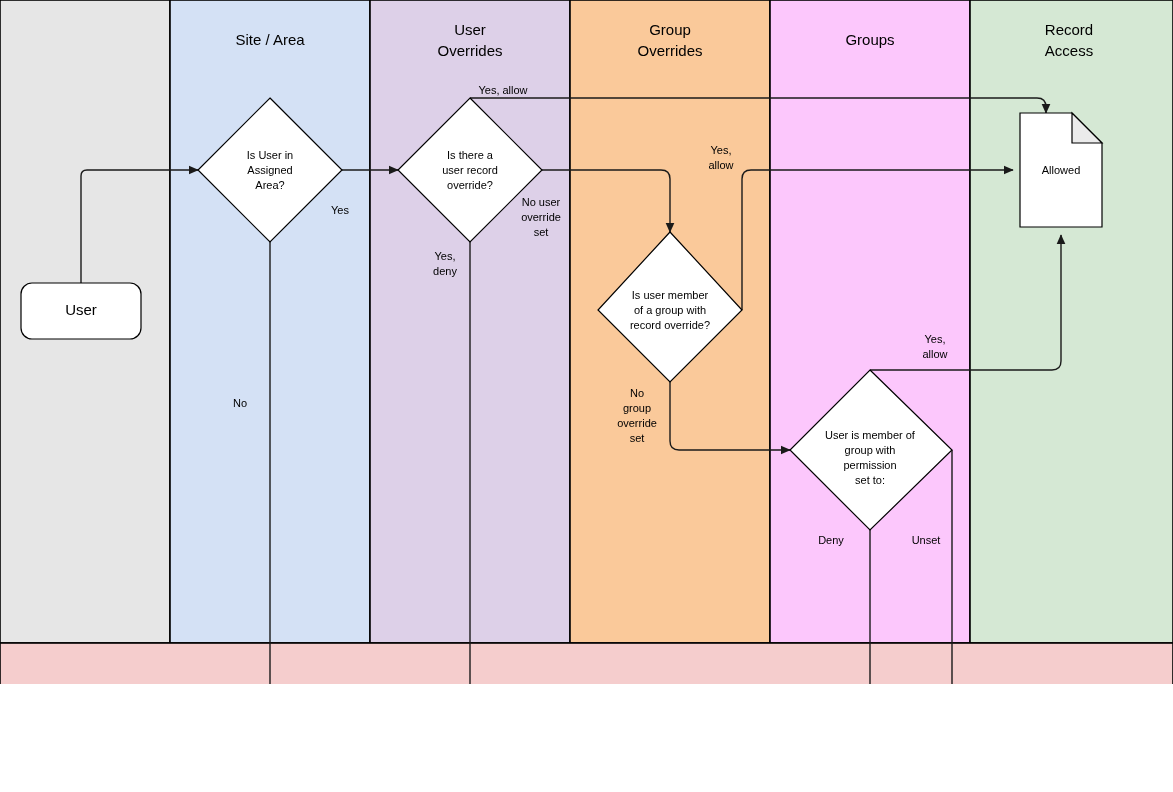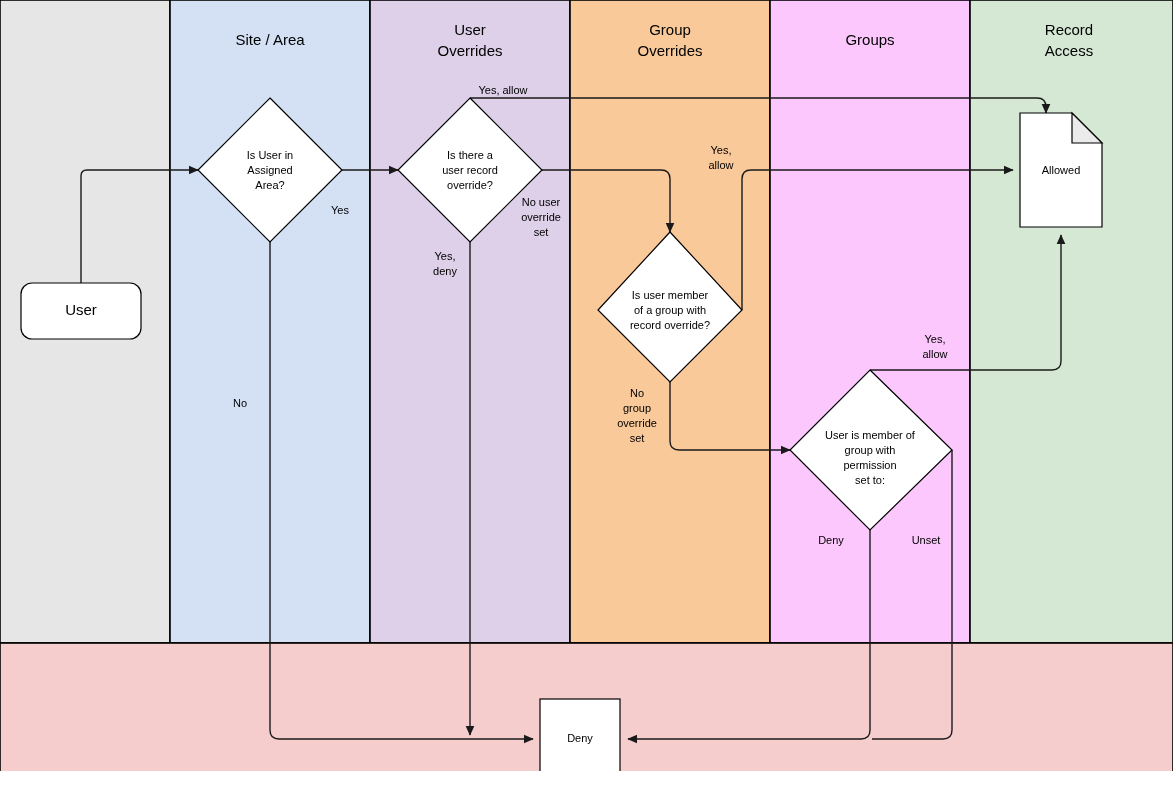--- a/index.html
+++ b/index.html
@@ -3,21 +3,21 @@
 <meta charset="utf-8">
 <style>
   html, body {
     margin: 0;
     padding: 0;
     background: #ffffff;
   }
   #canvas {
     position: relative;
     width: 1173px;
-    height: 771px;
+    height: 684px;
     overflow: hidden;
     font-family: "Liberation Sans", sans-serif;
   }
   svg#flow {
     position: absolute;
     left: 0;
     top: 0;
     width: 1173px;
     height: 792px;
   }

